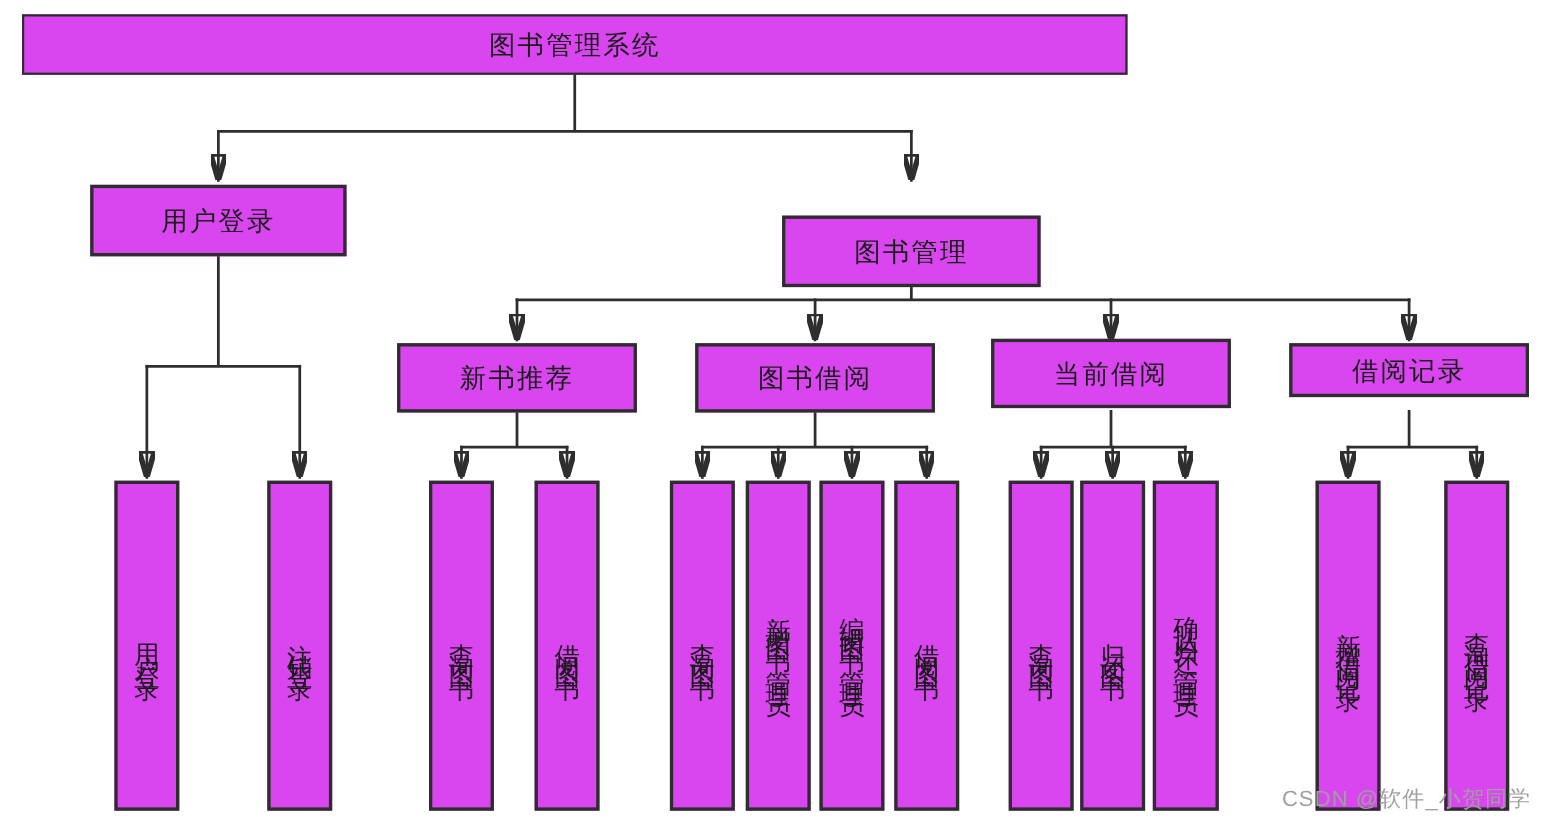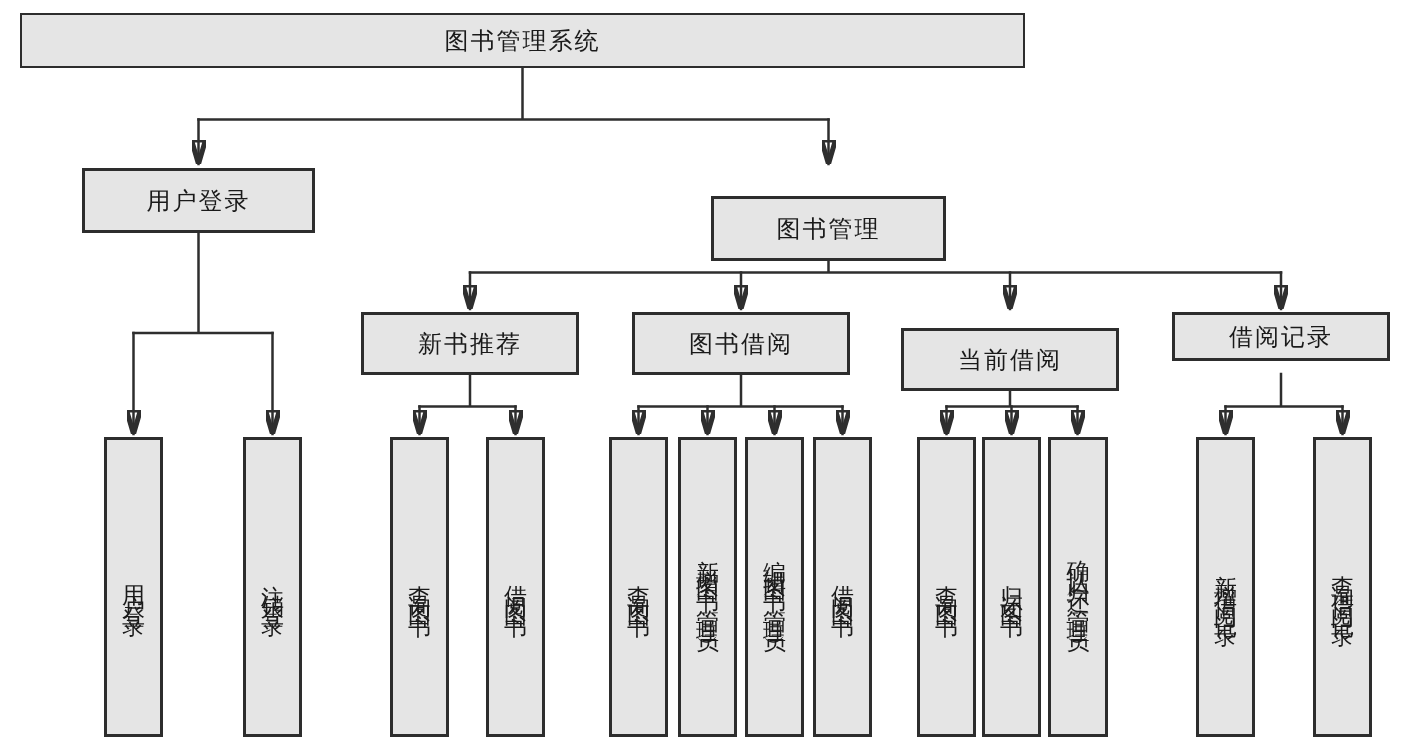--- a/index.html
+++ b/index.html
@@ -9,21 +9,21 @@
     background:#ffffff;
     font-family:"Liberation Sans","DejaVu Sans",sans-serif;
     overflow:hidden;
   }
   .wires{position:absolute;left:0;top:0;width:1405px;height:747px;}
   .wires path{stroke:#2e2e2e;stroke-width:2.5;fill:none;stroke-linecap:square;}
   .box{
     position:absolute;
     box-sizing:border-box;
     border:3px solid #2d2d2d;
-    background:#e5e5e5;
+    background:#d946ef;
     color:#1a1a1a;
     display:flex;align-items:center;justify-content:center;
   }
   .box.root{border-width:2.5px;}
   .box.h{font-size:24px;letter-spacing:2px;white-space:nowrap;}
   .box.v{
     font-size:23px;
     writing-mode:vertical-rl;
     text-orientation:mixed;
     letter-spacing:10px;
@@ -84,35 +84,36 @@
     <path marker-end="url(#arr)" d="M1342.5 406.5 V434"></path>
   </svg>
 
   <div class="box h root" style="left:20px;top:13px;width:1005px;height:55px;">图书管理系统</div>
 
   <div class="box h" style="left:82px;top:168px;width:233px;height:65px;">用户登录</div>
   <div class="box h" style="left:711px;top:168px;width:235px;height:65px;margin-top:28px;">图书管理</div>
 
   <div class="box h" style="left:361px;top:312px;width:218px;height:63px;">新书推荐</div>
   <div class="box h" style="left:632px;top:312px;width:218px;height:63px;">图书借阅</div>
-  <div class="box h" style="left:901px;top:328px;width:218px;height:63px;">当前借阅</div>
+  <div class="box h" style="left:901px;top:308px;width:218px;height:63px;">当前借阅</div>
   <div class="box h" style="left:1172px;top:312px;width:218px;height:49px;">借阅记录</div>
 
   <div class="box v" style="left:104px;top:437px;width:59px;height:300px;">用户登录</div>
   <div class="box v" style="left:243px;top:437px;width:59px;height:300px;">注销登录</div>
 
   <div class="box v" style="left:390px;top:437px;width:59px;height:300px;">查询图书</div>
   <div class="box v" style="left:486px;top:437px;width:59px;height:300px;">借阅图书</div>
 
   <div class="box v" style="left:609px;top:437px;width:59px;height:300px;">查询图书</div>
   <div class="box v" style="left:678px;top:437px;width:59px;height:300px;">新增图书（管理员）</div>
   <div class="box v" style="left:745px;top:437px;width:59px;height:300px;">编辑图书（管理员）</div>
   <div class="box v" style="left:813px;top:437px;width:59px;height:300px;">借阅图书</div>
 
   <div class="box v" style="left:917px;top:437px;width:59px;height:300px;">查询图书</div>
   <div class="box v" style="left:982px;top:437px;width:59px;height:300px;">归还图书</div>
   <div class="box v" style="left:1048px;top:437px;width:60px;height:300px;">确认归还（管理员）</div>
 
   <div class="box v" style="left:1196px;top:437px;width:59px;height:300px;">新增借阅记录</div>
   <div class="box v" style="left:1313px;top:437px;width:59px;height:300px;">查询借阅记录</div>
 
+  <div class="watermark">CSDN @软件_小贺同学</div>
 
 </div>
 
 </body></html>

